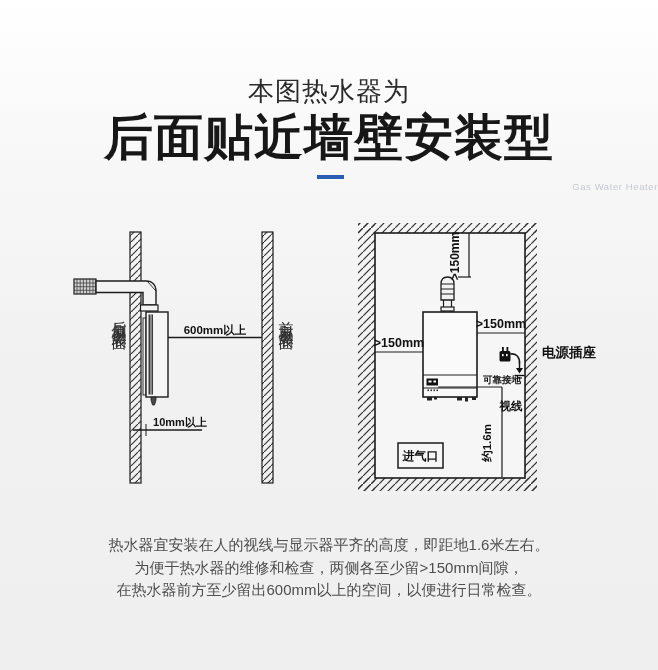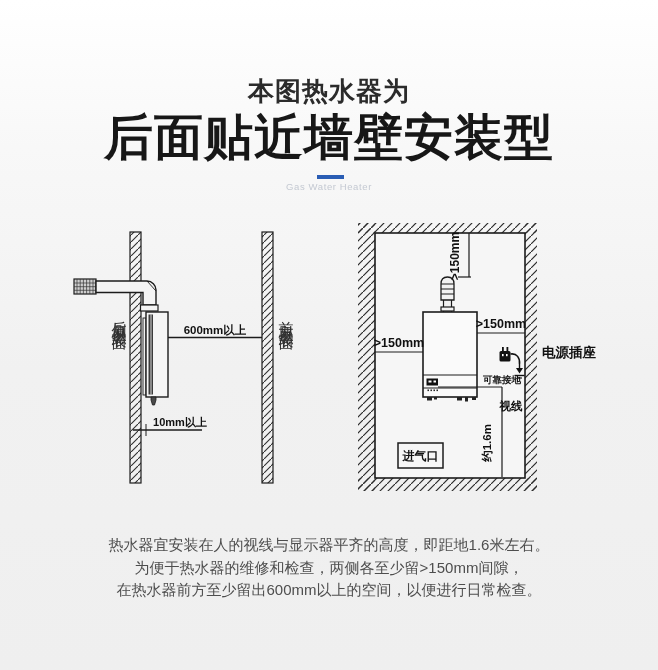--- a/index.html
+++ b/index.html
@@ -3,31 +3,31 @@
 <meta charset="utf-8">
 <style>
   html,body{margin:0;padding:0;}
   body{font-family:"Liberation Sans","DejaVu Sans",sans-serif;}
   .page{
     position:relative;width:658px;height:670px;overflow:hidden;
     background:linear-gradient(180deg,#ffffff 0%,#f8f8f8 22%,#f1f1f1 55%,#efefef 100%);
   }
   .subtitle{
     position:absolute;top:74px;left:0;width:100%;text-align:center;
-    font-size:26px;font-weight:700;color:#2b2b2b;letter-spacing:1px;
+    font-size:26px;font-weight:400;color:#2b2b2b;letter-spacing:1px;
   }
   .main-title{
     position:absolute;top:105px;left:0;width:100%;text-align:center;
     font-size:49px;font-weight:600;color:#171717;letter-spacing:1px;
   }
   .accent-dash{
     position:absolute;left:317px;top:175px;width:27px;height:4px;background:#2a5db4;
   }
   .tagline{
-    position:absolute;top:181px;left:0;width:100%;text-align:center;
+    position:absolute;top:181px;left:0;width:100%;text-align:right;
     font-size:9.5px;color:#c4c9d2;letter-spacing:.6px;
   }
   .vlabel{
     position:absolute;writing-mode:vertical-rl;text-orientation:upright;
     font-size:15px;color:#303030;letter-spacing:3px;line-height:16px;font-weight:500;
   }
   .vlabel.rear{left:111px;top:309px;}
   .vlabel.front{left:278px;top:309px;}
   svg{position:absolute;}
   #svgA{left:68px;top:228px;}

